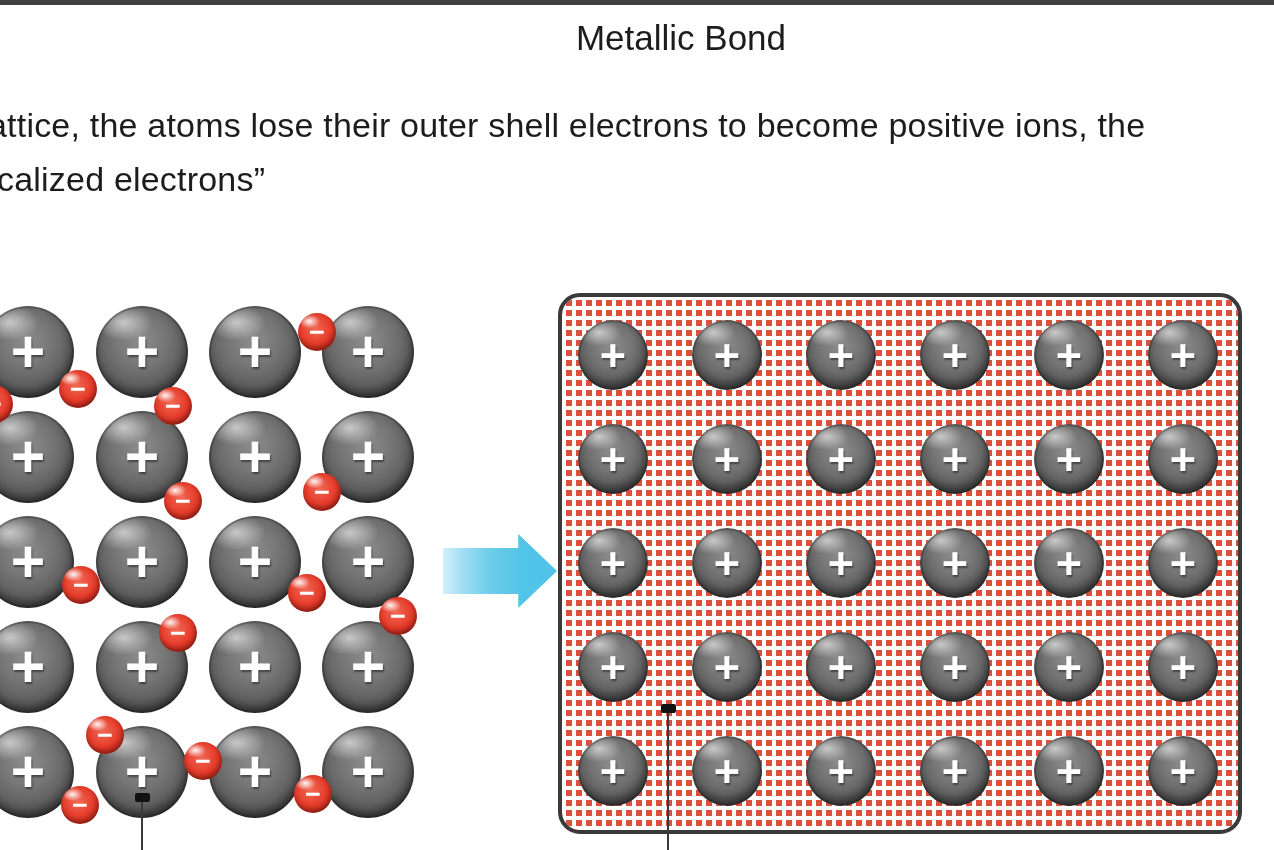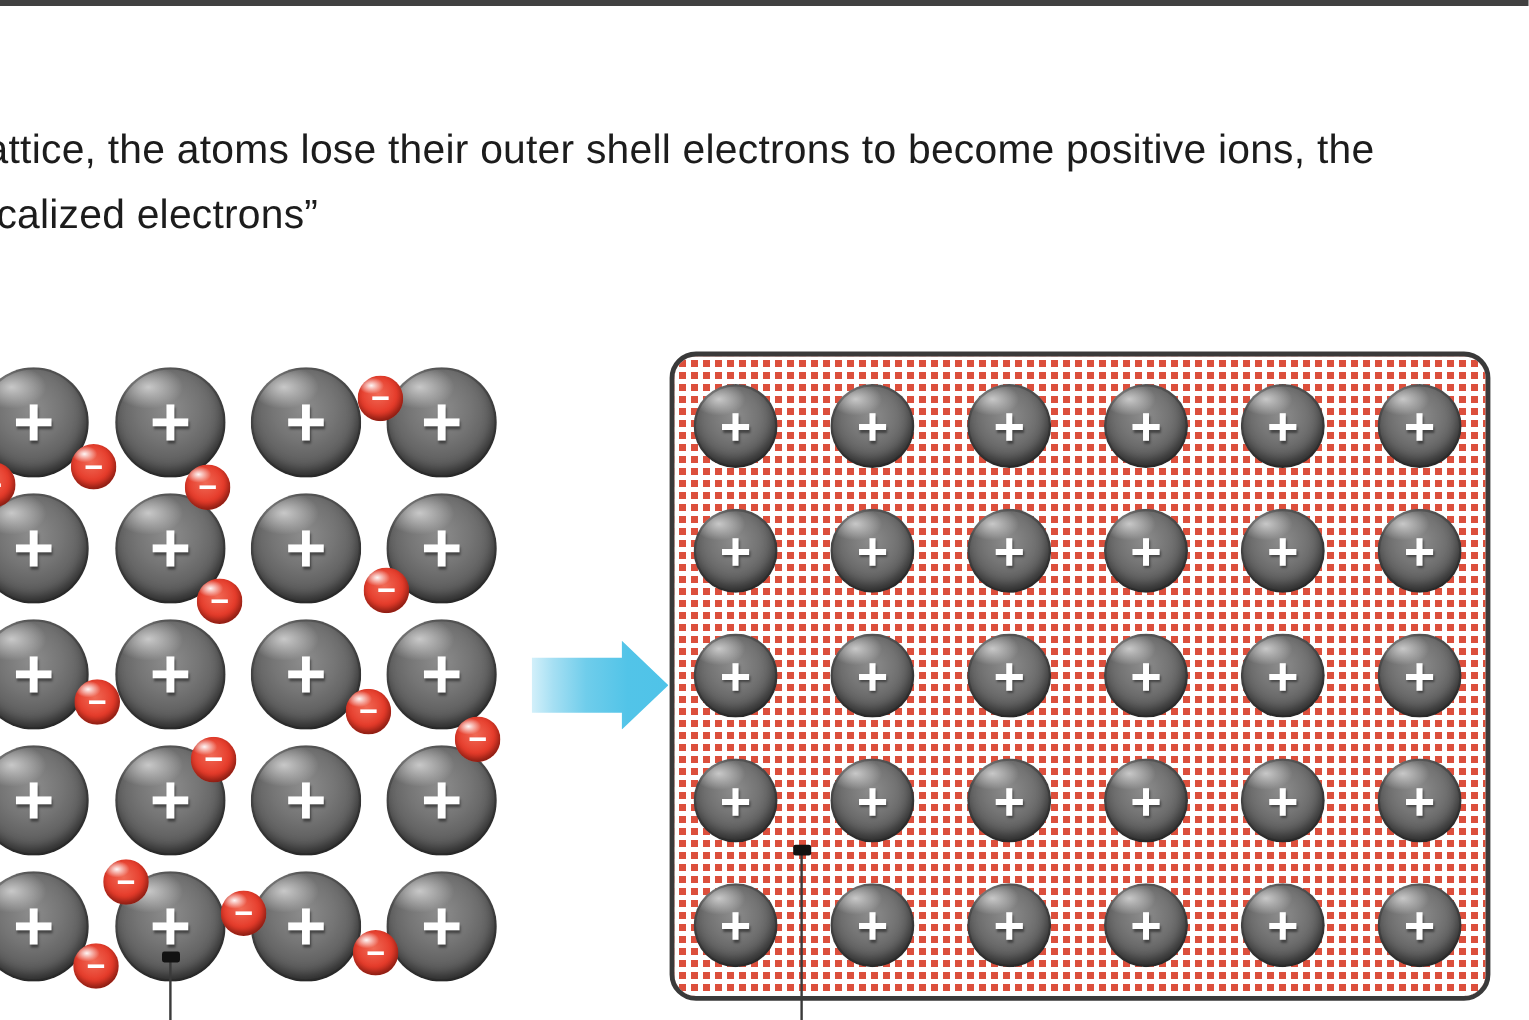--- a/index.html
+++ b/index.html
@@ -61,20 +61,21 @@
   }
   .marker{position:absolute; width:15px; height:9px; background:#121212; border-radius:2px; z-index:6;}
   .leader{position:absolute; width:2px; background:#3a3a3a; z-index:5;}
 </style>
 </head>
 <body>
 
 <div id="page">
   <div id="top-bar"></div>
 
+  <div id="title">Metallic Bond</div>
 
   <div id="para-line1" class="para-line">attice, the atoms lose their outer shell electrons to become positive ions, the</div>
   <div id="para-line2" class="para-line">calized electrons”</div>
 
   <div id="diagram-layer">
     <div id="sea-box"></div>
     <div id="arrow"></div>
 
   <div class="ion" style="left: -18px; top: 306px; width: 92px; height: 92px; font-size: 59px;">
         <span>+</span>

